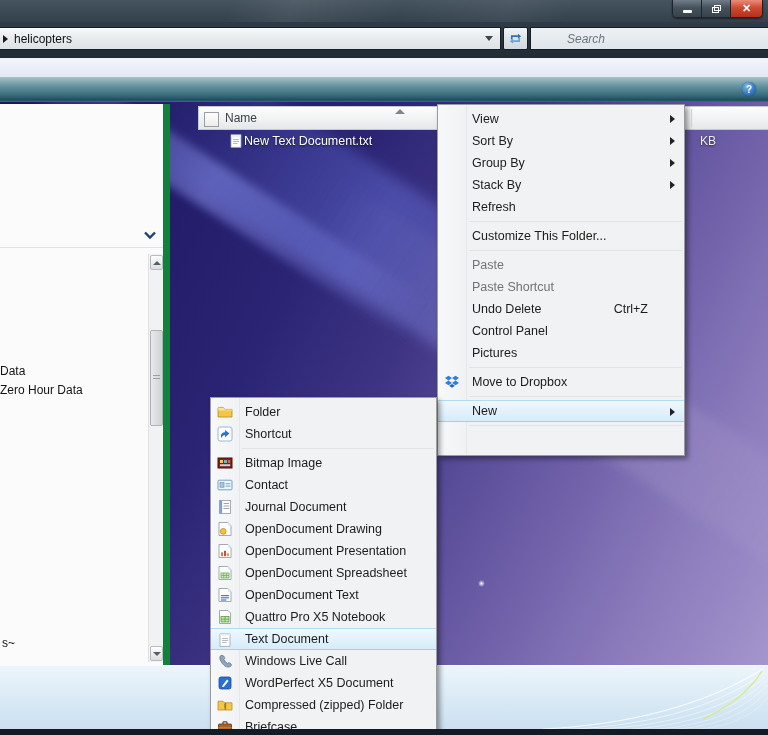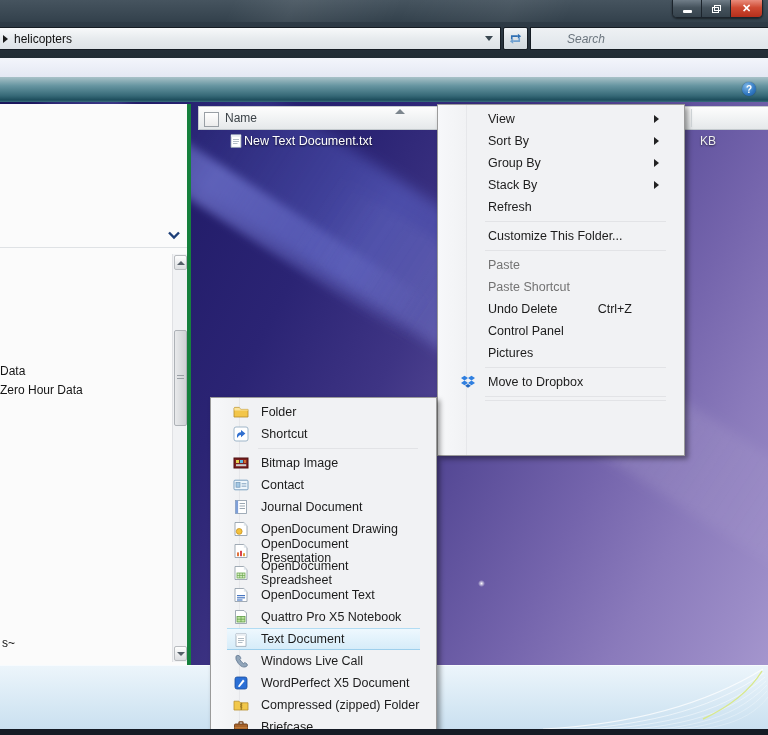--- a/index.html
+++ b/index.html
@@ -82,22 +82,22 @@
     background:linear-gradient(#fff,#ececec);border:1px solid #999fa5;cursor:pointer;}
   .hdr-label{position:absolute;left:26px;top:4px;font-size:12px;color:#3b4247;}
   .sort-arrow{position:absolute;left:196px;top:2px;width:0;height:0;
     border-bottom:5px solid #7d868e;border-left:5px solid transparent;border-right:5px solid transparent;}
   .hdr-colsep{position:absolute;left:492px;top:2px;bottom:2px;width:1px;background:#d4d9dc;}
   .file-row{position:absolute;left:198px;top:29px;width:480px;height:20px;display:flex;align-items:center;cursor:pointer;}
   .file-row .ficon{margin-left:30px;width:16px;height:16px;flex:0 0 16px;}
   .file-row .fname{font-size:12.5px;color:#fff;text-shadow:0 1px 2px rgba(0,0,0,.7);}
   .size-fragment{position:absolute;left:700px;top:32px;font-size:12px;color:#eee;text-shadow:0 1px 2px rgba(0,0,0,.6);}
   
-  .left-window{position:absolute;left:0;top:2px;width:191px;height:561px;background:#fbfbfb;
-    border-right:4px solid #15803d;box-sizing:border-box;}
+  .left-window{position:absolute;left:0;top:2px;width:170px;height:561px;background:#fbfbfb;
+    border-right:7px solid #15803d;box-sizing:border-box;}
   .lw-divider{position:absolute;left:0;top:143px;width:100%;height:1px;background:#dfe2e5;}
   .lw-chevron{position:absolute;right:6px;top:127px;width:14px;height:9px;cursor:pointer;}
   .lw-scrollbar{position:absolute;right:0;top:150px;width:15px;height:408px;background:#f1f2f4;border-left:1px solid #e0e1e4;box-sizing:border-box;}
   .sb-btn{position:absolute;left:1px;width:13px;height:15px;background:linear-gradient(#fefefe,#dcdee1);
     border:1px solid #b9bcc0;border-radius:2px;box-sizing:border-box;display:flex;align-items:center;justify-content:center;cursor:pointer;}
   .sb-up{top:1px;} .sb-down{bottom:1px;}
   .sb-tri-up{width:0;height:0;border-bottom:4px solid #555f68;border-left:4px solid transparent;border-right:4px solid transparent;}
   .sb-tri-down{width:0;height:0;border-top:4px solid #555f68;border-left:4px solid transparent;border-right:4px solid transparent;}
   .sb-thumb{position:absolute;left:1px;top:76px;width:13px;height:96px;background:linear-gradient(90deg,#e8e9eb,#cfd2d5);
     border:1px solid #aeb2b7;border-radius:2px;box-sizing:border-box;cursor:grab;}
@@ -106,21 +106,21 @@
   .lw-items{position:absolute;left:0;top:258px;width:170px;}
   .lw-item{font-size:12px;color:#141414;height:19px;line-height:19px;white-space:nowrap;cursor:pointer;}
   .lw-bottom-text{position:absolute;left:2px;top:532px;font-size:12px;color:#141414;}
   
   .details-pane{position:absolute;left:0;top:563px;width:768px;height:66px;
     background:linear-gradient(#ecf5fb,#d3e6f3 70%,#c9dff0);border-top:1px solid #f7fbfe;box-sizing:border-box;}
   .swirl{position:absolute;right:0;bottom:0;}
   .bottom-strip{position:absolute;left:0;top:729px;width:768px;height:6px;background:#151b25;z-index:60;}
   
   .menu{position:absolute;background:#f1f2f4;border:1px solid #9b9b9b;
-    box-shadow:3px 3px 5px rgba(0,0,0,.4);box-sizing:border-box;padding:3px 16px;z-index:40;}
+    box-shadow:3px 3px 5px rgba(0,0,0,.4);box-sizing:border-box;padding:3px 0;z-index:40;}
   .menu::before{content:"";position:absolute;left:0;top:0;bottom:0;width:28px;
     background:linear-gradient(90deg,#f7f8fa,#f1f2f4);border-right:1px solid #e6e7ea;}
   #context-menu{left:437px;top:2px;width:248px;height:352px;overflow:hidden;}
   #new-submenu{left:210px;top:295px;width:227px;height:341px;overflow:hidden;z-index:41;}
   .menu-item{position:relative;height:22px;display:flex;align-items:center;
     font-size:12.5px;color:#1c1c1c;padding-left:34px;cursor:pointer;box-sizing:border-box;}
   .menu-item.disabled{color:#737373;cursor:default;}
   .menu-item.highlighted{
     background:linear-gradient(#eef8fe,#d6ecf9);
     border-top:1px solid #b2dcf3;border-bottom:1px solid #9ecfec;}
@@ -291,20 +291,24 @@
           <span class="mi-icon"><svg viewBox="0 0 16 16" width="16" height="16" fill="#2f7fe0">
               <path d="M4.5 1.8 L8 4.1 L4.5 6.4 L1 4.1 Z"></path>
               <path d="M11.5 1.8 L15 4.1 L11.5 6.4 L8 4.1 Z"></path>
               <path d="M4.5 6.6 L8 8.9 L4.5 11.2 L1 8.9 Z"></path>
               <path d="M11.5 6.6 L15 8.9 L11.5 11.2 L8 8.9 Z"></path>
               <path d="M8 9.9 L10.9 11.8 L8 13.7 L5.1 11.8 Z" fill="#1f66c0"></path>
             </svg></span>
           <span>Move to Dropbox</span>
         </div>
         <div class="menu-sep"></div>
+        <div class="menu-item highlighted">
+          <span>New</span>
+          <span class="mi-arrow"></span>
+        </div>
         <div class="menu-sep"></div>
       </div>
 
     <div class="menu" id="new-submenu">
         <div class="menu-item">
           <span class="mi-icon"><svg viewBox="0 0 16 16" width="16" height="16">
               <path d="M1 4.2 L1 13 L15 13 L15 5.4 L7.6 5.4 L6.2 3.4 L1.6 3.4 Z" fill="#f3c64a" stroke="#b58c28" stroke-width=".8"></path>
               <path d="M1.4 6.6 L15 6.6 L15 5.6 L7.6 5.6 L6.2 3.8 L1.4 3.8 Z" fill="#fbe49d"></path>
             </svg></span>
           <span>Folder</span>

